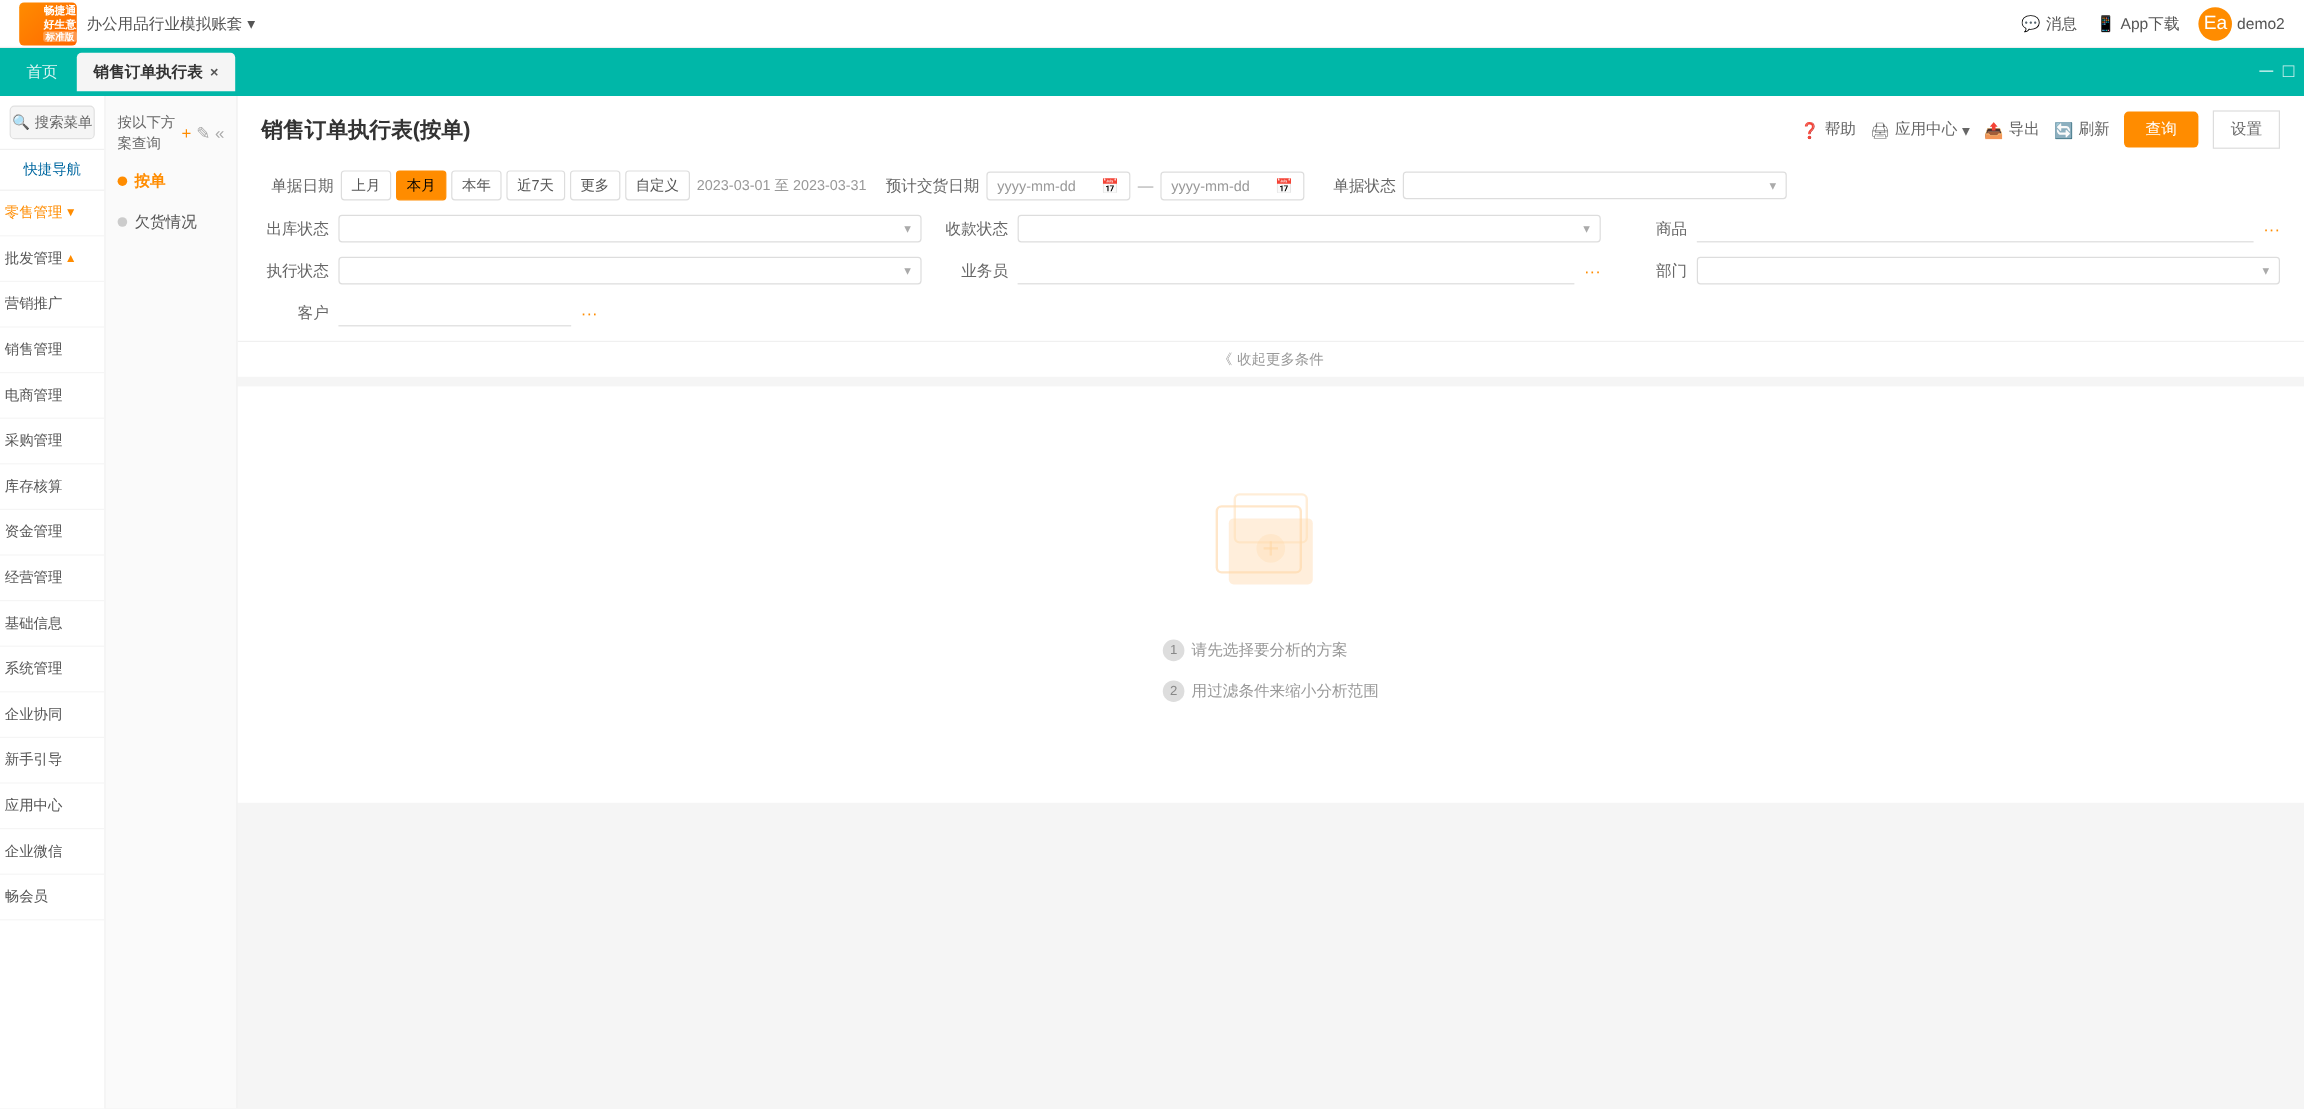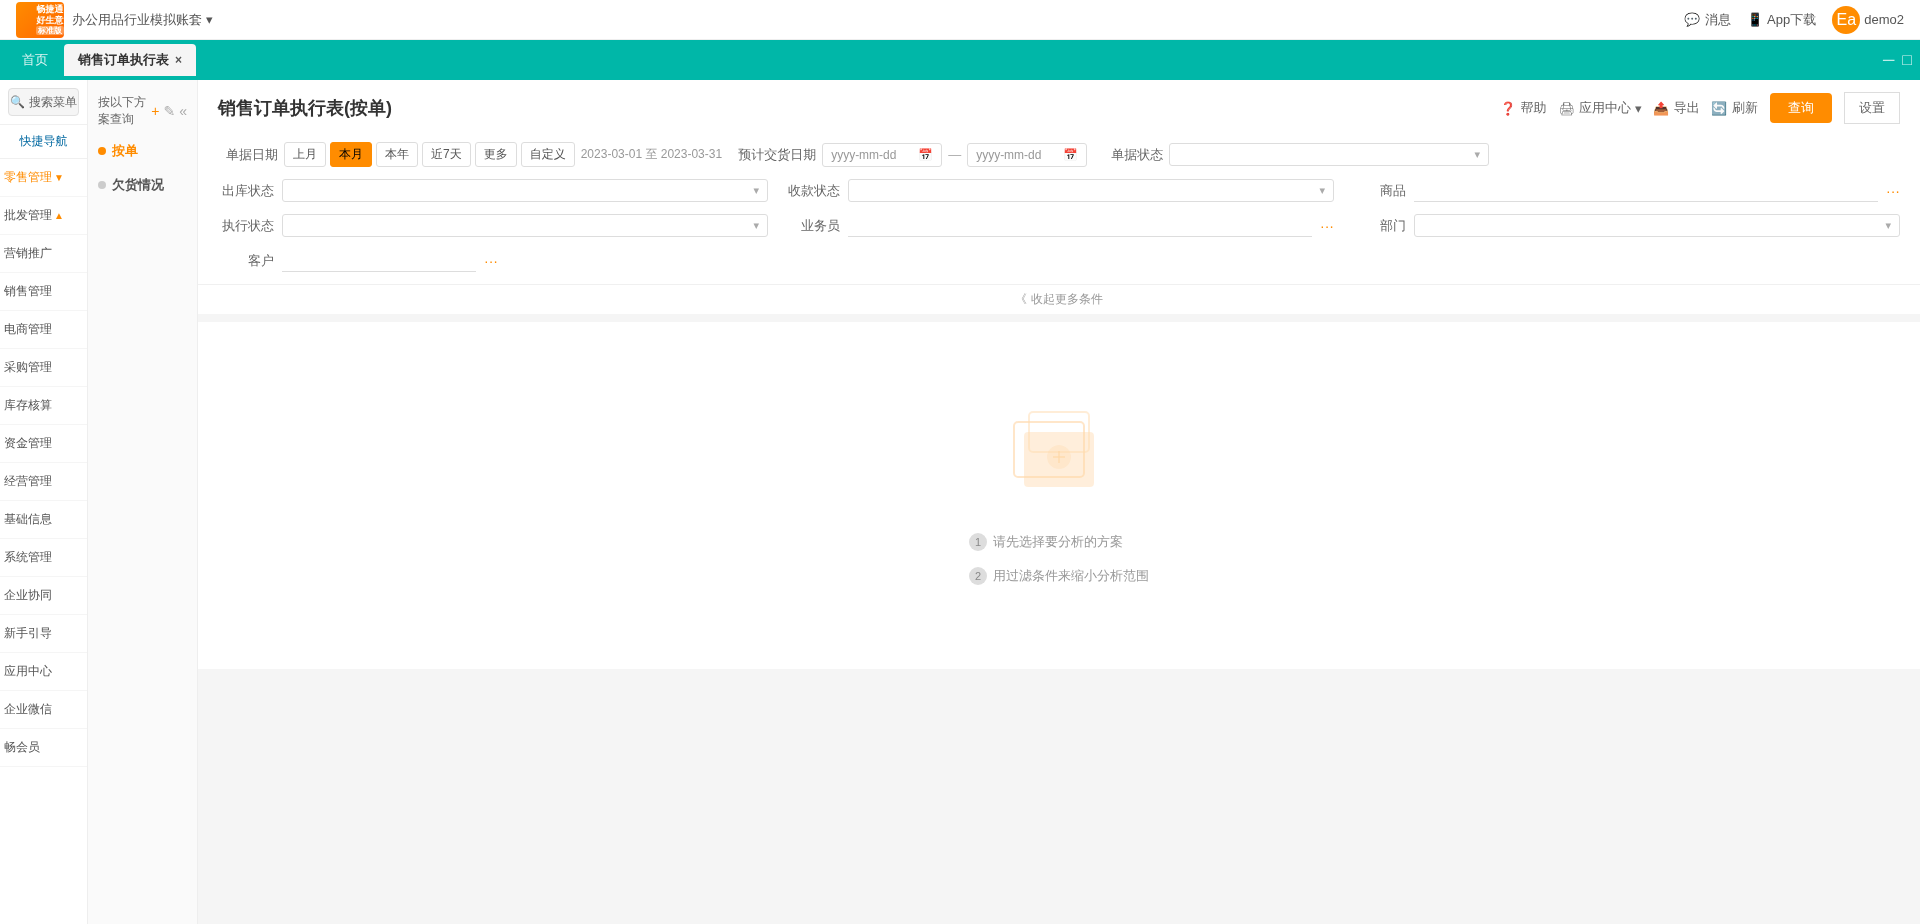--- a/index.html
+++ b/index.html
@@ -97,21 +97,21 @@
     .sub-sidebar-header {
       display: flex; align-items: center; justify-content: space-between;
       padding: 6px 10px;
       font-size: 12px; color: #666;
     }
     .sub-sidebar-actions { display: flex; gap: 4px; }
     .sub-sidebar-btn { cursor: pointer; color: #ff8c00; font-size: 14px; }
     .sub-sidebar-item {
       padding: 8px 10px;
       display: flex; align-items: center; gap: 6px;
-      cursor: pointer; font-size: 13px; color: #555; font-weight: bold;
+      cursor: pointer; font-size: 13px; color: #555;
     }
     .sub-sidebar-item.active { color: #ff8c00; font-weight: bold; }
     .sub-dot { width: 8px; height: 8px; border-radius: 50%; background: #ff8c00; display: inline-block; flex-shrink: 0; }
     .sub-dot-gray { width: 8px; height: 8px; border-radius: 50%; background: #ccc; display: inline-block; flex-shrink: 0; }
 
     
     .page-content { flex: 1; overflow-y: auto; background: #f5f5f5; }
     .page-title-row {
       display: flex; align-items: center; justify-content: space-between; margin-bottom: 10px;
     }

